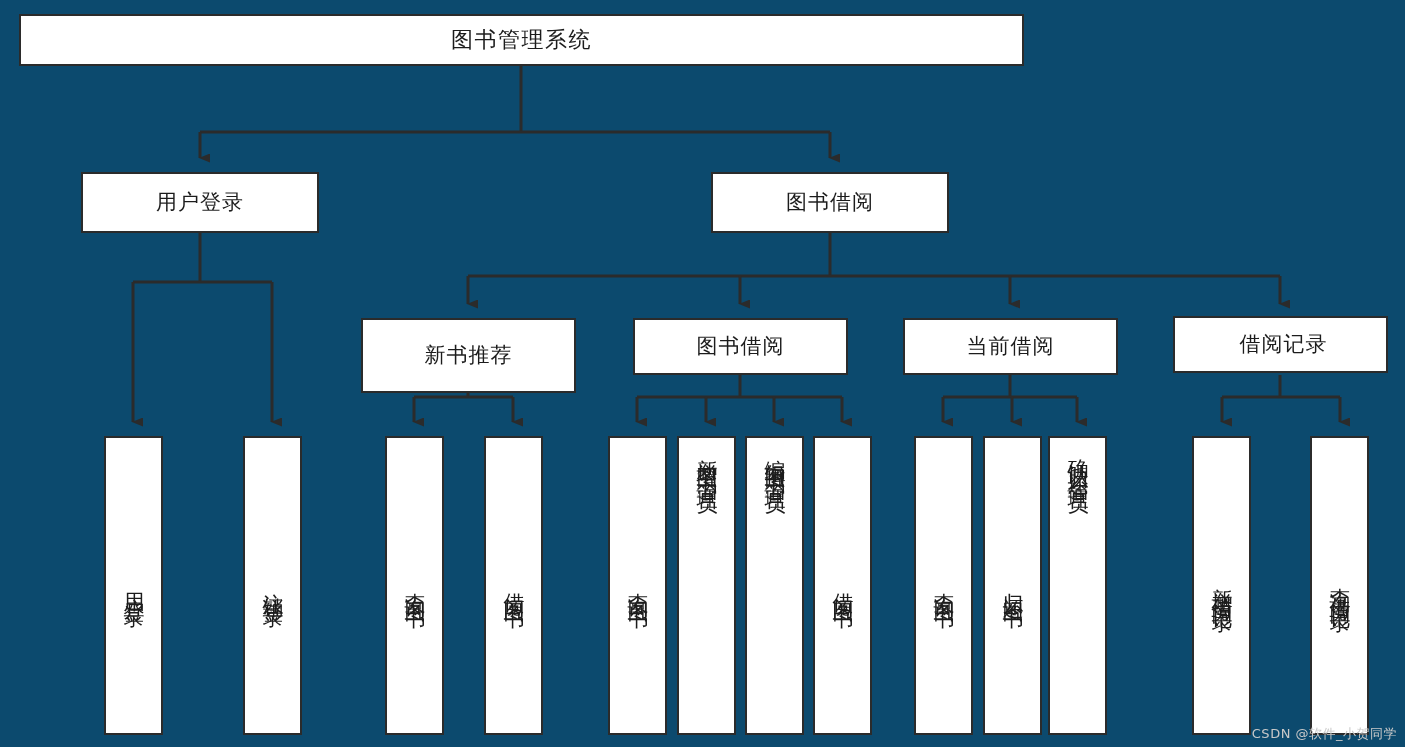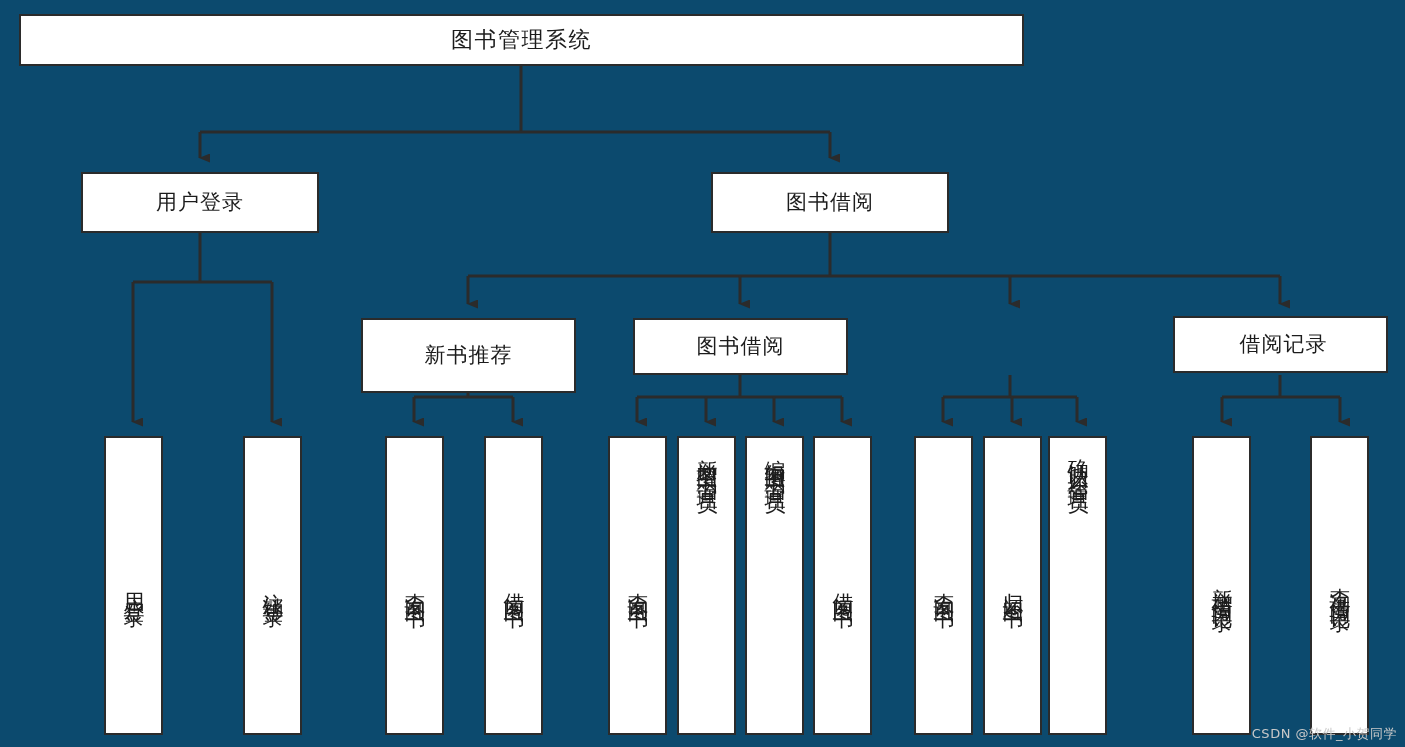--- a/index.html
+++ b/index.html
@@ -155,20 +155,23 @@
   </div>
 
   <div class="node horiz" style="left:361px; top:318px; width:215px; height:75px;">
     <span class="node-label">新书推荐</span>
   </div>
 
   <div class="node horiz" style="left:633px; top:318px; width:215px; height:57px;">
     <span class="node-label">图书借阅</span>
   </div>
 
+  <div class="node horiz" style="left:903px; top:318px; width:215px; height:57px;">
+    <span class="node-label">当前借阅</span>
+  </div>
 
   <div class="node horiz" style="left:1173px; top:316px; width:215px; height:57px;padding-left:6px;">
     <span class="node-label">借阅记录</span>
   </div>
 
   <div class="node vert center-text" style="left:104px; top:436px; width:59px; height:299px;">
     <span class="node-label">用户登录</span>
   </div>
   <div class="node vert center-text" style="left:243px; top:436px; width:59px; height:299px;">
     <span class="node-label">注销登录</span>

